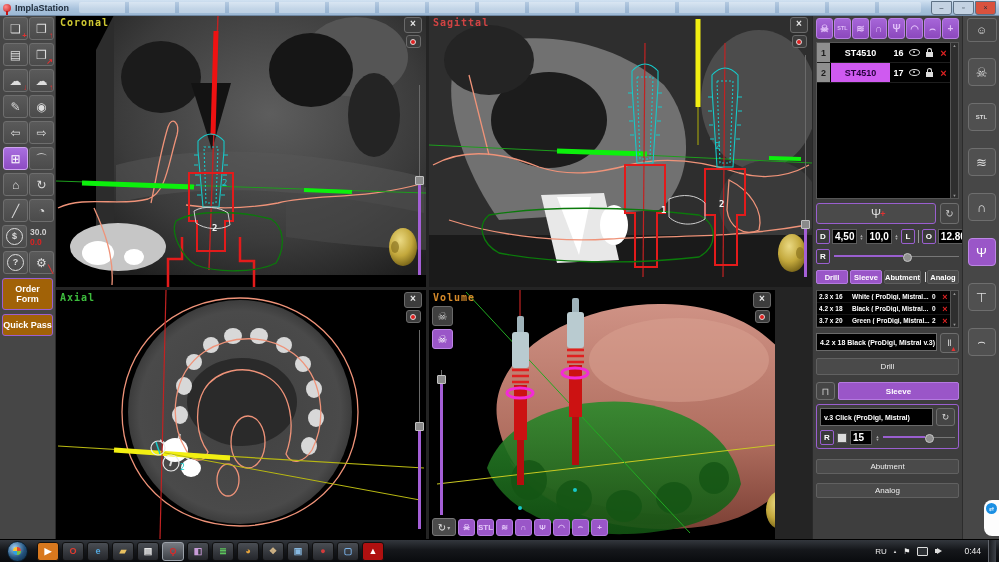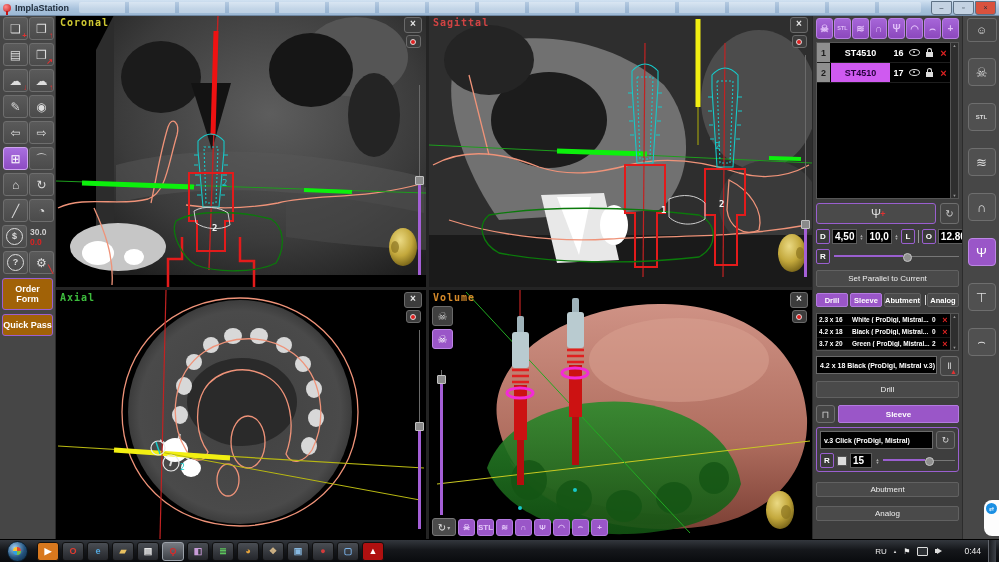--- a/index.html
+++ b/index.html
@@ -477,21 +477,21 @@
             <span class="dot"></span>
           </div>
       </div>
       <div class="v-slider" style="right:2px;top:40px;bottom:10px;">
         <div class="v-track"></div>
           <div class="v-fill" style="top:48%;"></div>
           <div class="v-handle" style="top:calc(48% - 4px);"></div>
       </div>
     </div>
 
-    <div class="pane" style="left:373px;top:275px;width:383px;height:249px;">
+    <div class="pane" style="left:373px;top:275px;width:346px;height:249px;">
       <svg width="383" height="249" viewBox="0 0 383 249">
         <defs>
           <linearGradient id="volg" x1="0" y1="0" x2="0" y2="1">
             <stop offset="0%" stop-color="#cf9285"></stop>
               <stop offset="60%" stop-color="#b06e5f"></stop>
               <stop offset="100%" stop-color="#7c4035"></stop>
           </linearGradient>
           <linearGradient id="grng" x1="0" y1="0" x2="0" y2="1">
             <stop offset="0%" stop-color="#2c8a2c"></stop>
               <stop offset="100%" stop-color="#135413"></stop>
@@ -684,21 +684,20 @@
 
     <div class="r-row">
       <div class="mini-lbl">R</div>
       <div class="h-slider">
         <div class="h-track"></div>
           <div class="h-fill" style="width:55%;"></div>
           <div class="h-handle" style="left:55%;"></div>
       </div>
     </div>
 
-    <div class="wide-btn">Set Parallel to Current</div>
 
     <div class="tabs">
 
     <div class="tab active">
           <span>Drill</span>
         </div>
         <div class="tab active">
           <span>Sleeve</span>
         </div>
         <div class="tab">

